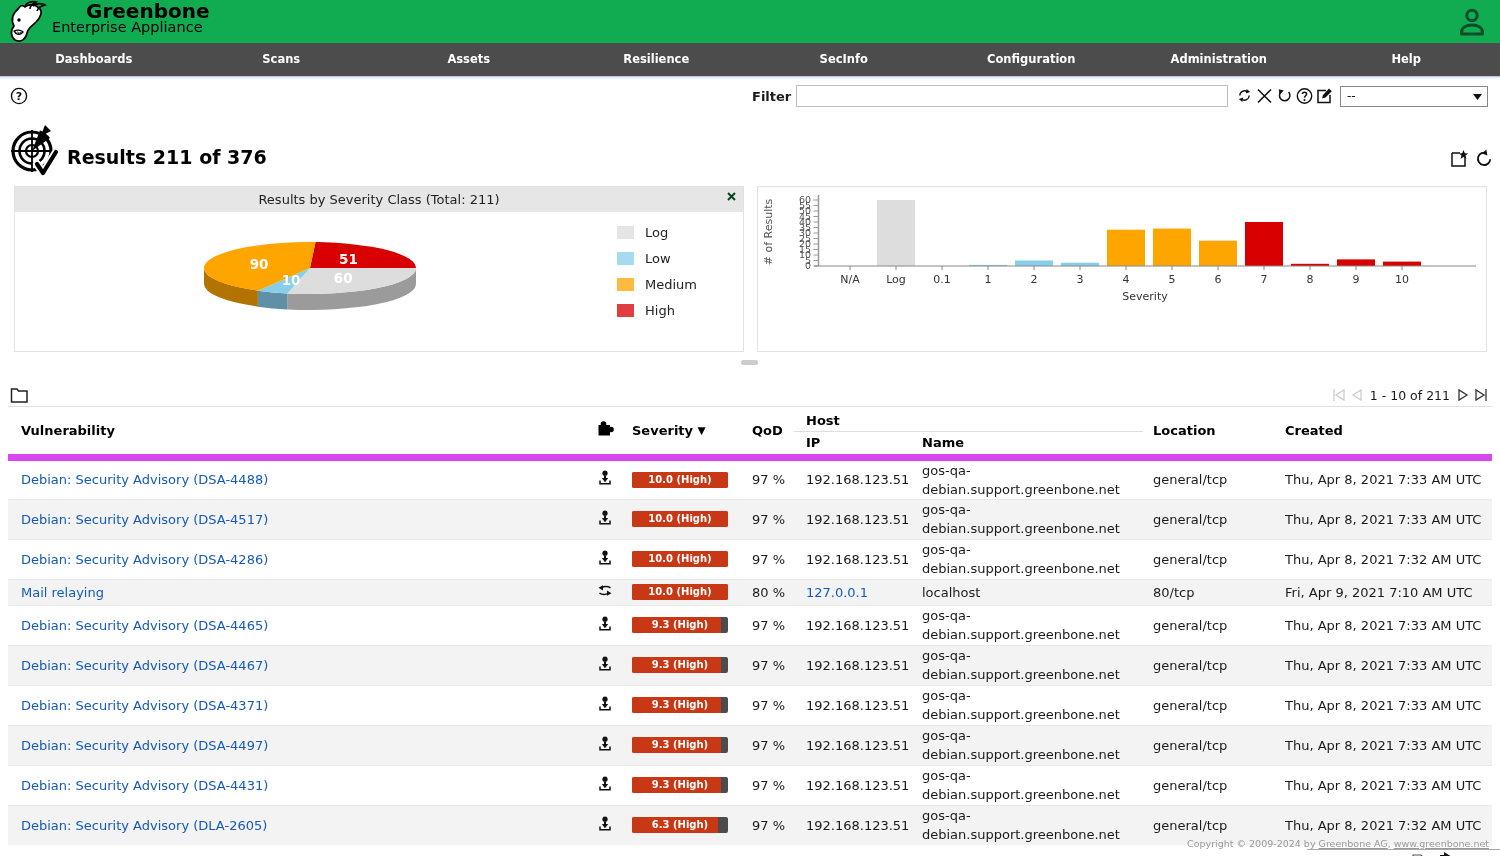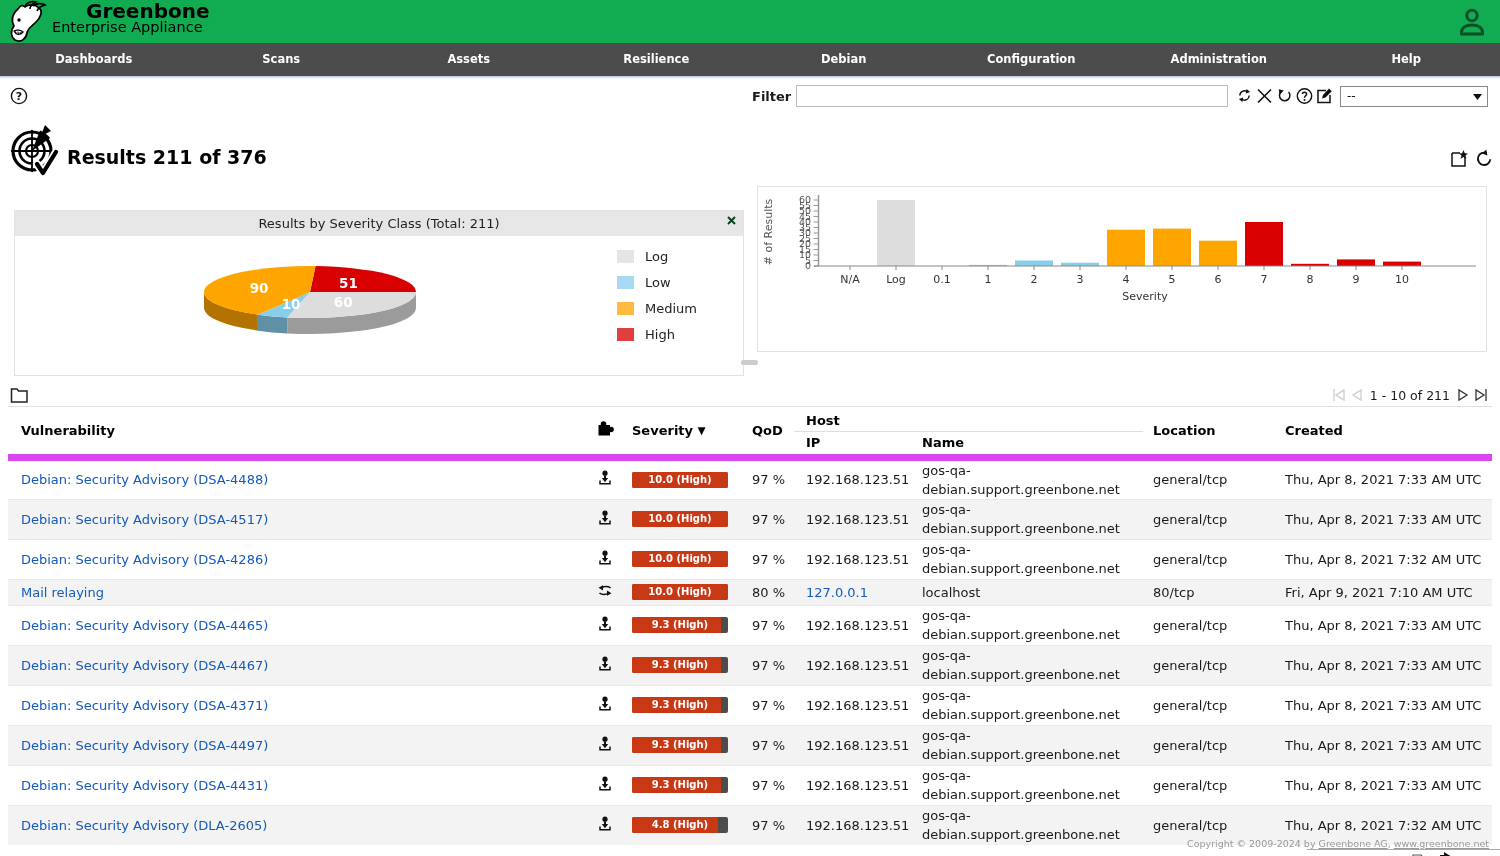--- a/index.html
+++ b/index.html
@@ -23,21 +23,21 @@
   border:1px solid #bbb; font-size:12px; padding:0 5px; outline:none; }
 #filter-icons { position:absolute; left:1236px; top:87px; display:flex; gap:3px; }
 #filter-icons svg { cursor:pointer; }
 #filter-select { position:absolute; left:1340px; top:86px; width:148px; height:21px;
   border:1px solid #888; background:#fff; font-size:12px; line-height:19px; padding-left:6px; cursor:pointer; }
 #filter-select svg { position:absolute; right:5px; top:6px; }
 #title-icon { position:absolute; left:10px; top:122px; }
 #page-title { position:absolute; left:67px; top:146px; font-size:19px; font-weight:bold; color:#000; }
 #title-icons { position:absolute; left:1450px; top:149px; display:flex; gap:6px; }
 .panel { position:absolute; top:186px; width:730px; height:166px; border:1px solid #e2e2e2; background:#fff; }
-#panel-pie { left:14px;margin-top:24px; }
+#panel-pie { left:14px; }
 #panel-bar { left:757px; }
 .panel-header { height:25px; background:#e6e6e6; position:relative; }
 .panel-title { text-align:center; font-size:13px; line-height:25px; color:#1f1f1f; }
 .panel-close { position:absolute; right:7px; top:5px; cursor:pointer; }
 .panel-body { position:relative; height:139px; }
 #drag-handle { position:absolute; left:741px; top:360px; width:17px; height:5px; background:#ccc; border-radius:2px; }
 #folder-icon { position:absolute; left:10px; top:387px; cursor:pointer; }
 #pagination { position:absolute; top:387px; right:11px; display:flex; align-items:center; gap:2px; }
 #pagination .pg-label { font-size:12.5px; padding:0 3px; }
 #table-sep { position:absolute; left:8px; top:406px; width:1484px; height:1px; background:#e0e0e0; }
@@ -88,21 +88,21 @@
     <circle cx="15" cy="9.5" r="5.2" fill="none" stroke="#0a4f27" stroke-width="3"></circle>
     <path d="M4.5,28 L4.5,26.5 C4.5,21.5 9,19 15,19 C21,19 25.5,21.5 25.5,26.5 L25.5,28 Z" fill="none" stroke="#0a4f27" stroke-width="3" stroke-linejoin="round"></path>
   </svg>
 </div>
 
 <nav id="mainnav">
     <div class="nav-item">Dashboards</div>
     <div class="nav-item">Scans</div>
     <div class="nav-item">Assets</div>
     <div class="nav-item">Resilience</div>
-    <div class="nav-item">Debian</div>
+    <div class="nav-item">SecInfo</div>
     <div class="nav-item">Configuration</div>
     <div class="nav-item">Administration</div>
     <div class="nav-item">Help</div>
   </nav>
 <div id="nav-glow"></div>
 
 <svg id="help-left" width="18" height="18" viewBox="0 0 18 18">
   <circle cx="9" cy="9" r="7.6" fill="none" stroke="#111" stroke-width="1.4"></circle>
   <text x="9" y="13" text-anchor="middle" font-size="11" font-weight="bold" fill="#111">?</text>
 </svg>
@@ -511,21 +511,21 @@
         <td class="c-vuln"><a>Debian: Security Advisory (DLA-2605)</a></td>
         <td class="c-sol"><svg width="16" height="16" viewBox="0 0 16 16">
             <circle cx="8" cy="3.2" r="2.6" fill="#111"></circle>
             <path d="M8,5.5 L8,9" stroke="#111" stroke-width="2"></path>
             <path d="M4.8,8 L11.2,8 L8,12.2 Z" fill="#111"></path>
             <path d="M3,10.5 L3,13.8 L13,13.8 L13,10.5" fill="none" stroke="#111" stroke-width="1.5"></path>
           </svg></td>
         <td class="c-sev">
           <div class="sev-badge">
             <div class="sev-fill" style="width:90%"></div>
-            <div class="sev-text">4.8 (High)</div>
+            <div class="sev-text">6.3 (High)</div>
           </div>
         </td>
         <td class="c-qod">97 %</td>
         <td class="c-ip"><span>192.168.123.51</span></td>
         <td class="c-name">gos-qa-<br>debian.support.greenbone.net</td>
         <td class="c-loc">general/tcp</td>
         <td class="c-created">Thu, Apr 8, 2021 7:32 AM UTC</td>
       </tr>
     </tbody>
 </table>

